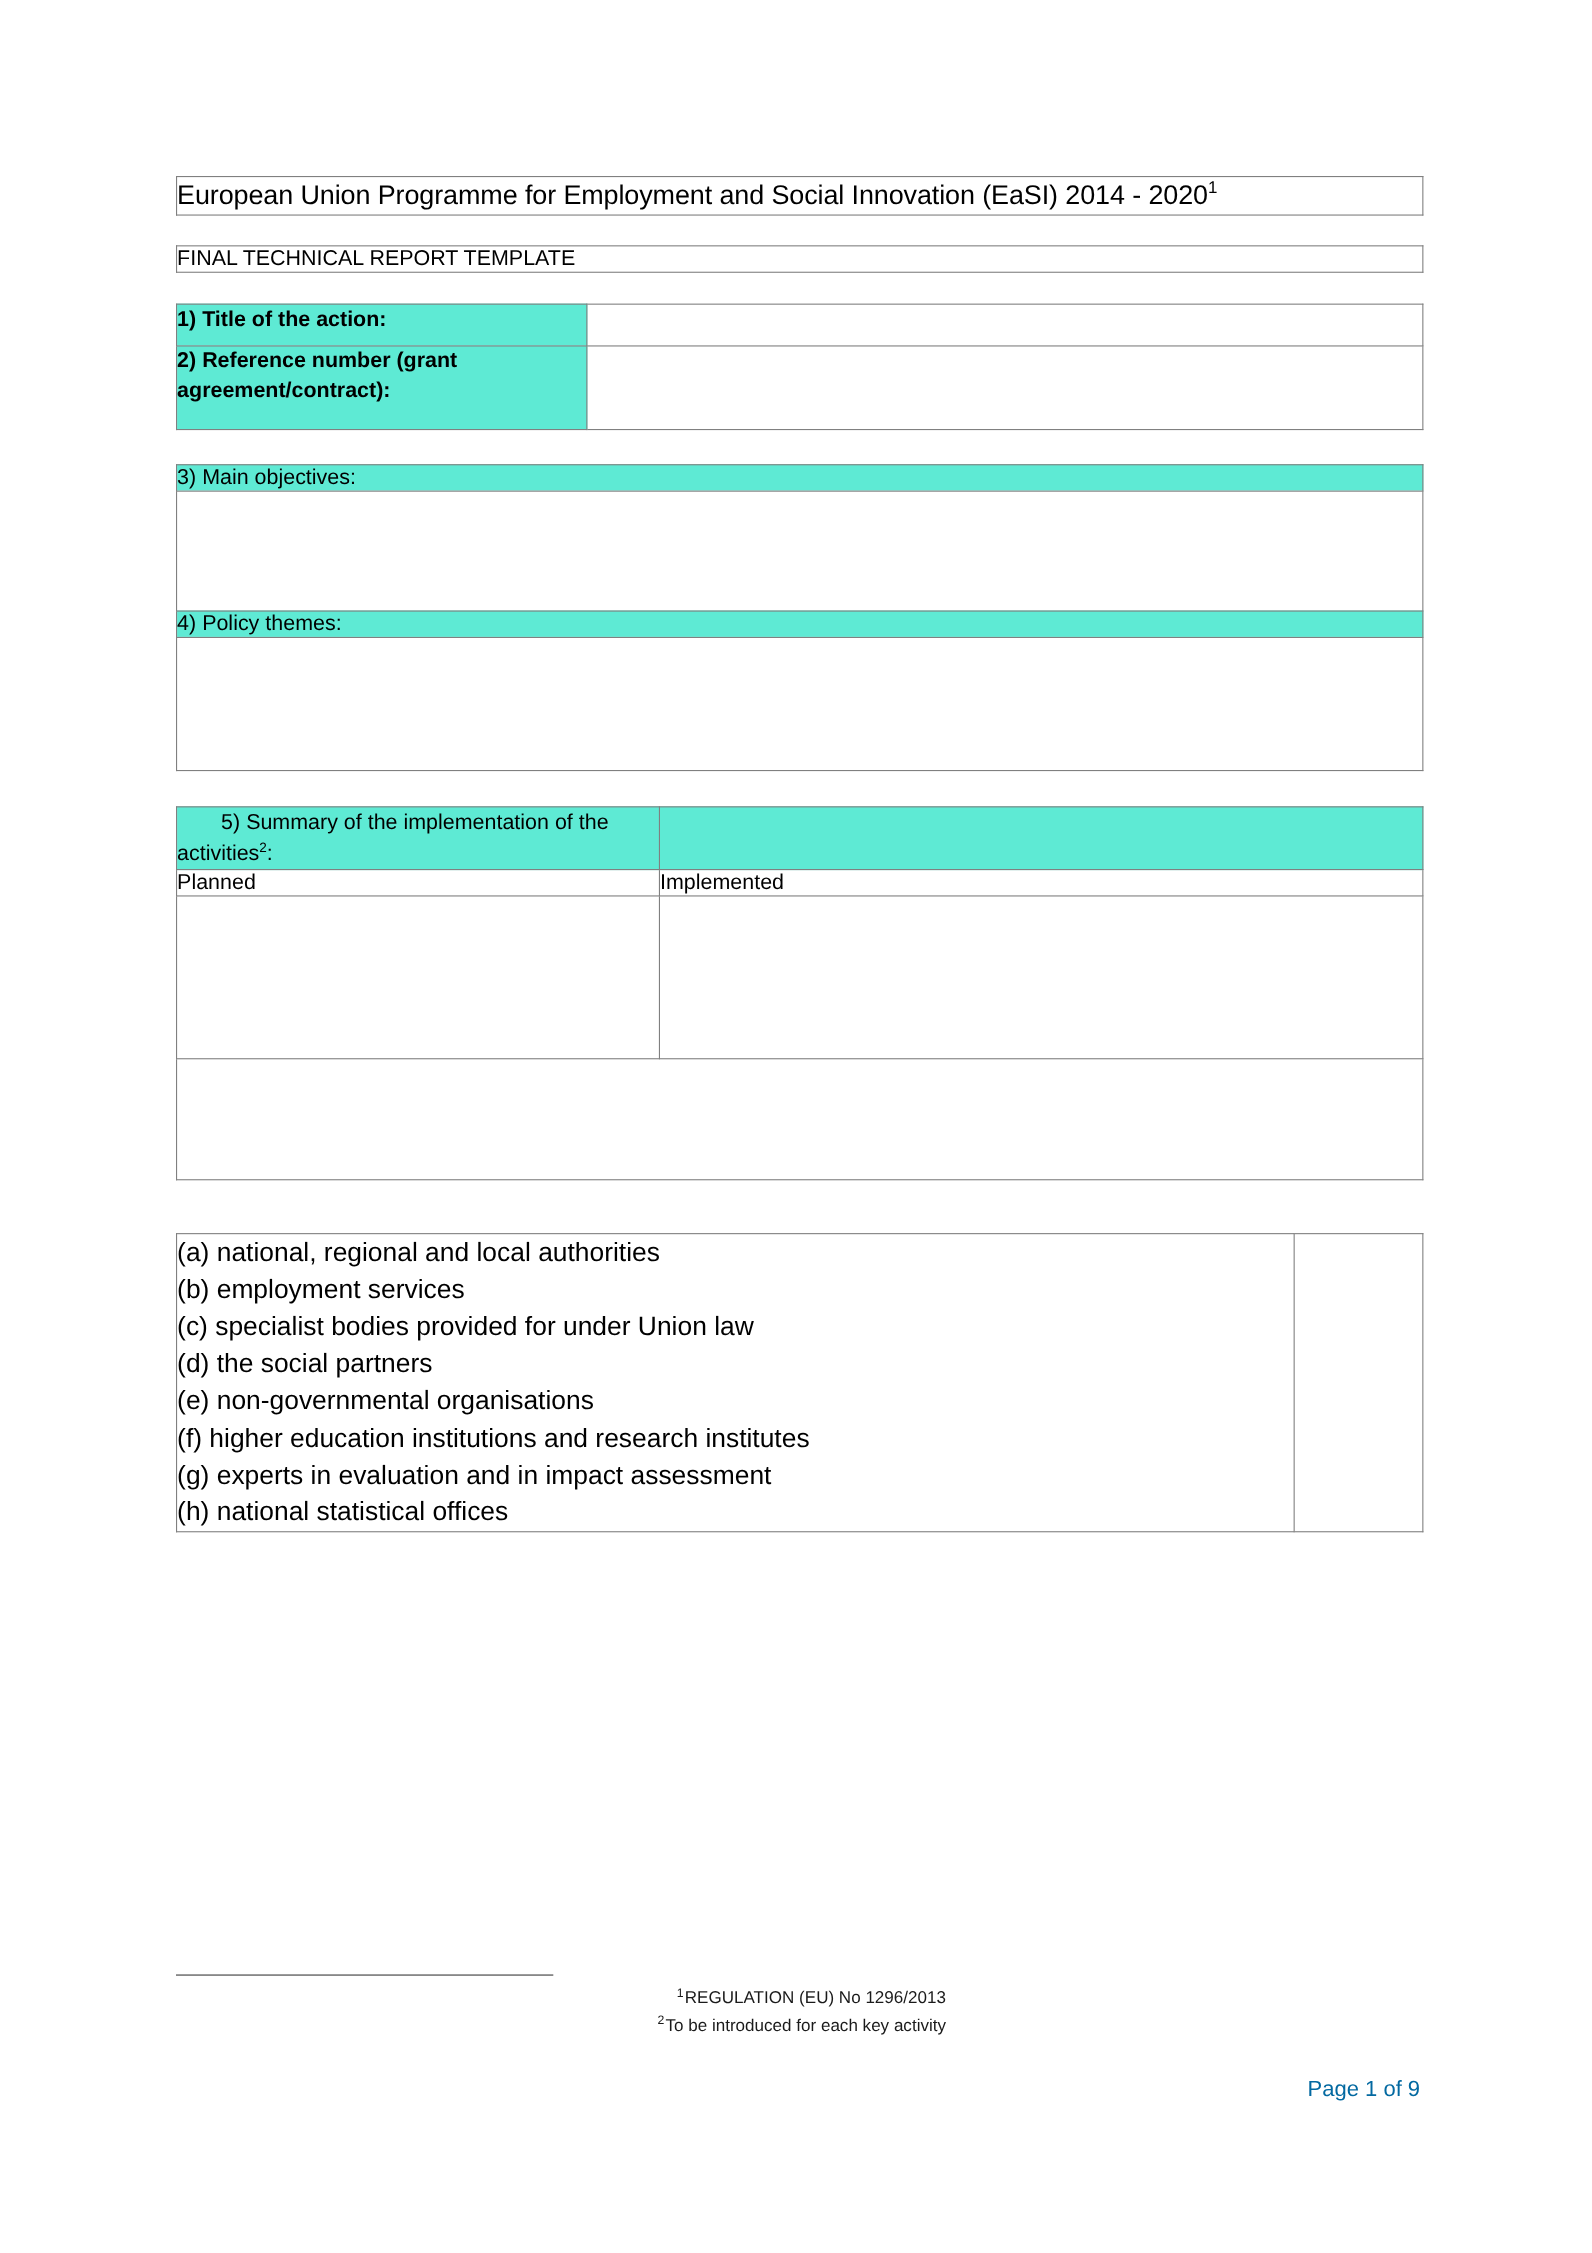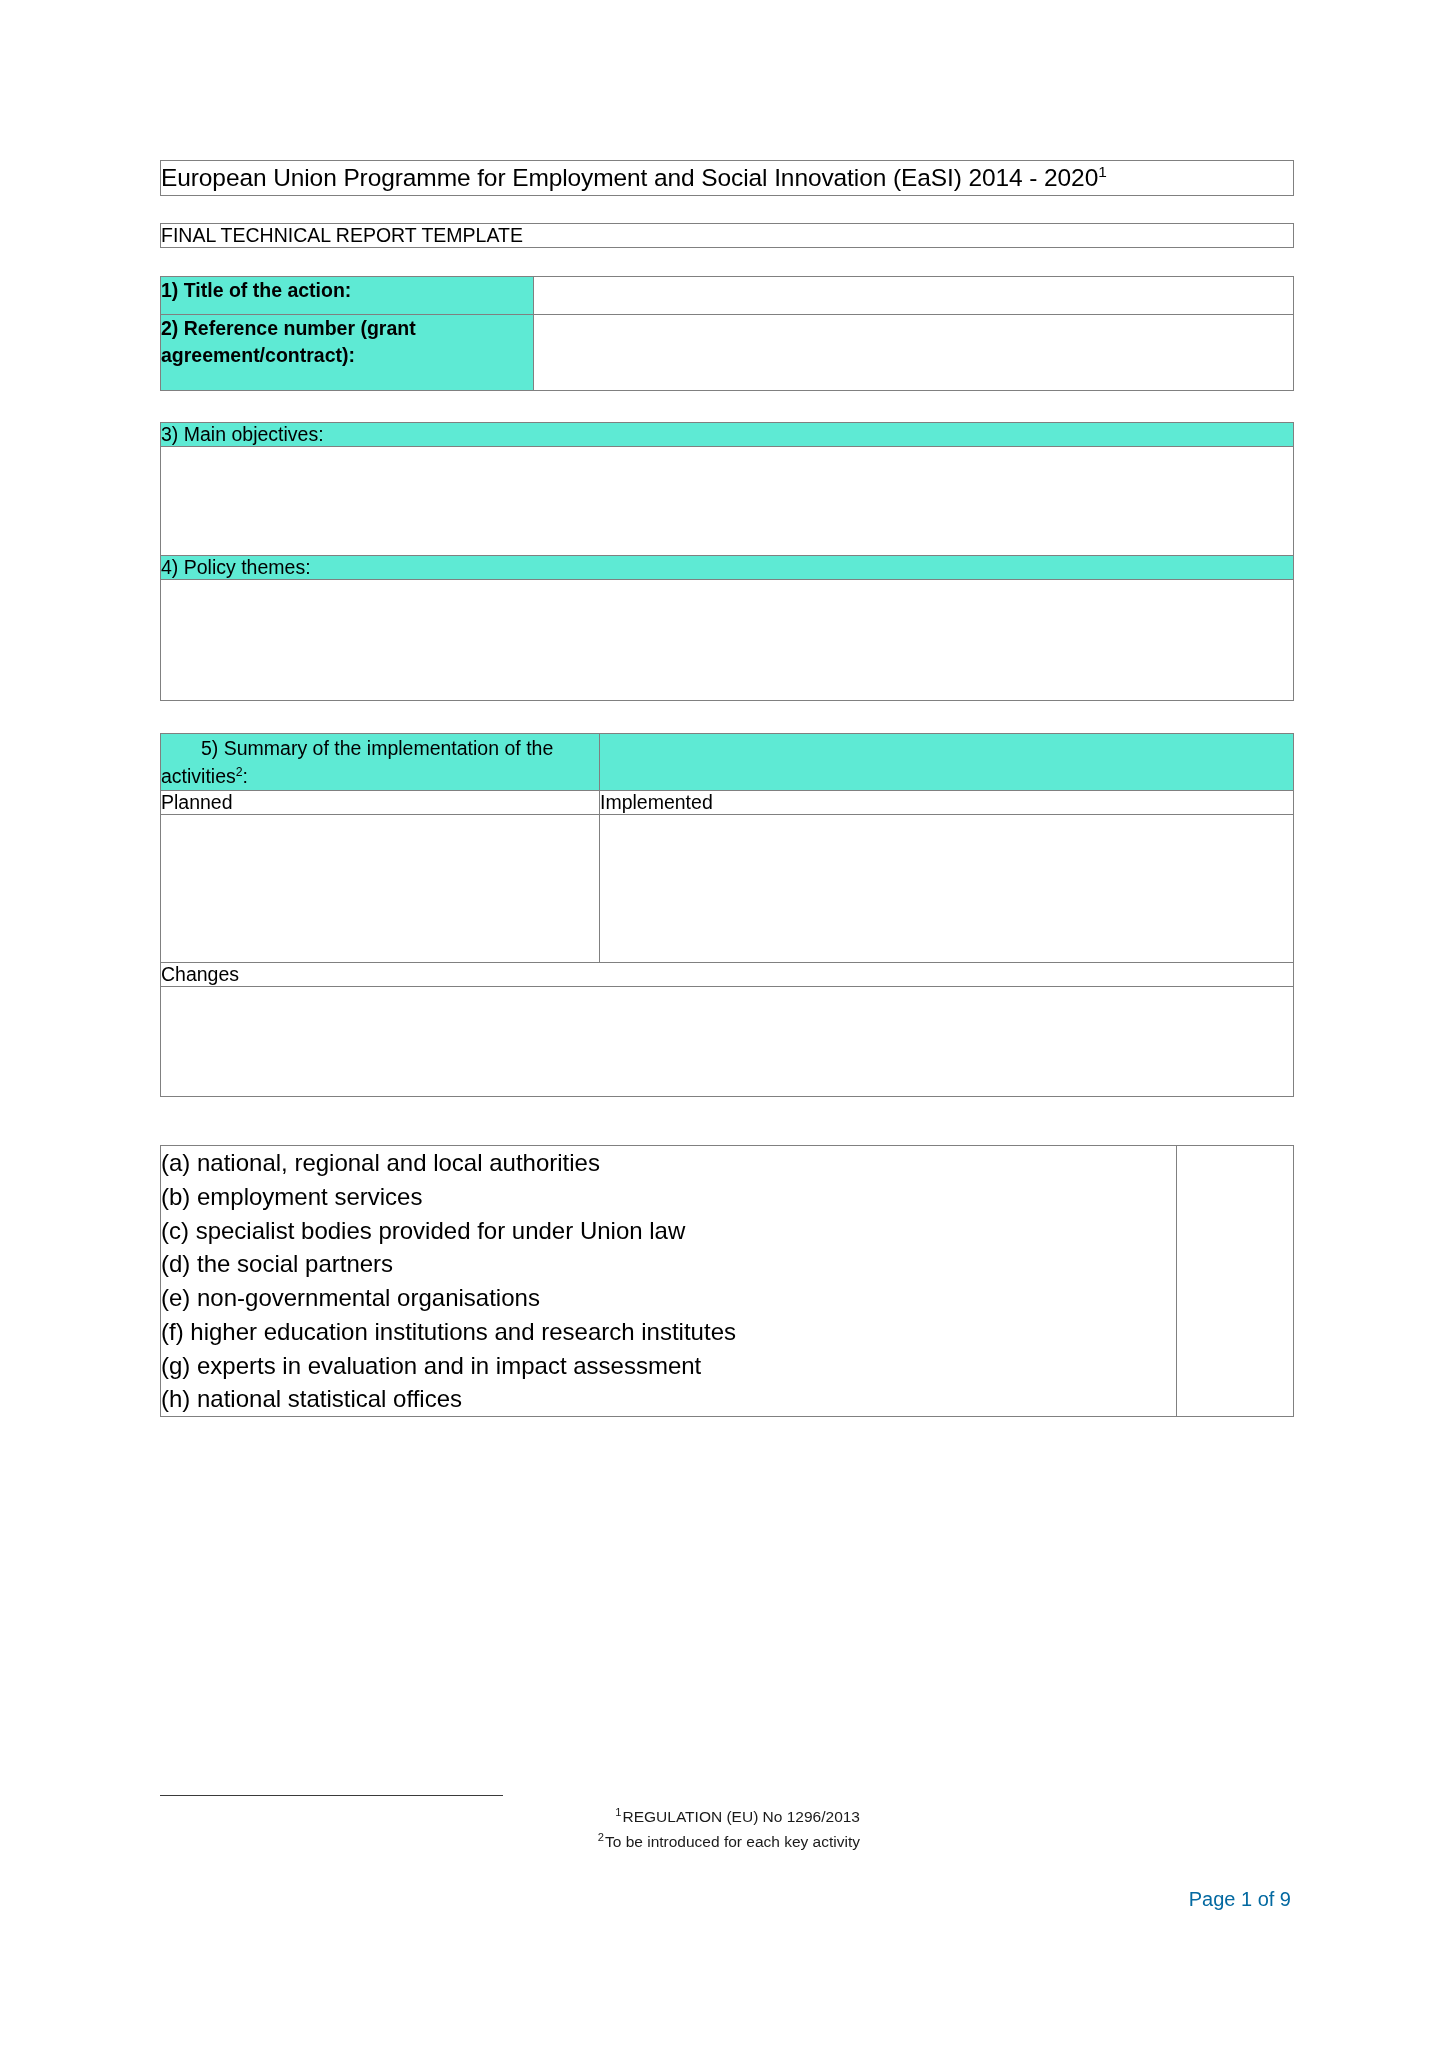--- a/index.html
+++ b/index.html
@@ -256,23 +256,20 @@
         </td>
         <td class="shaded cell-pad"></td>
       </tr>
       <tr>
         <td class="colhead">Planned</td>
         <td class="colhead">Implemented</td>
       </tr>
       <tr class="sec5-body">
         <td class="cell-pad"></td>
         <td class="cell-pad"></td>
-      </tr>
-      <tr>
-        <td class="changes-head" colspan="2">Changes</td>
       </tr>
       <tr class="changes-body">
         <td class="cell-pad" colspan="2"></td>
       </tr>
     </tbody>
       </table>
 
     <table class="tbl block4">
       <colgroup>
           <col>

